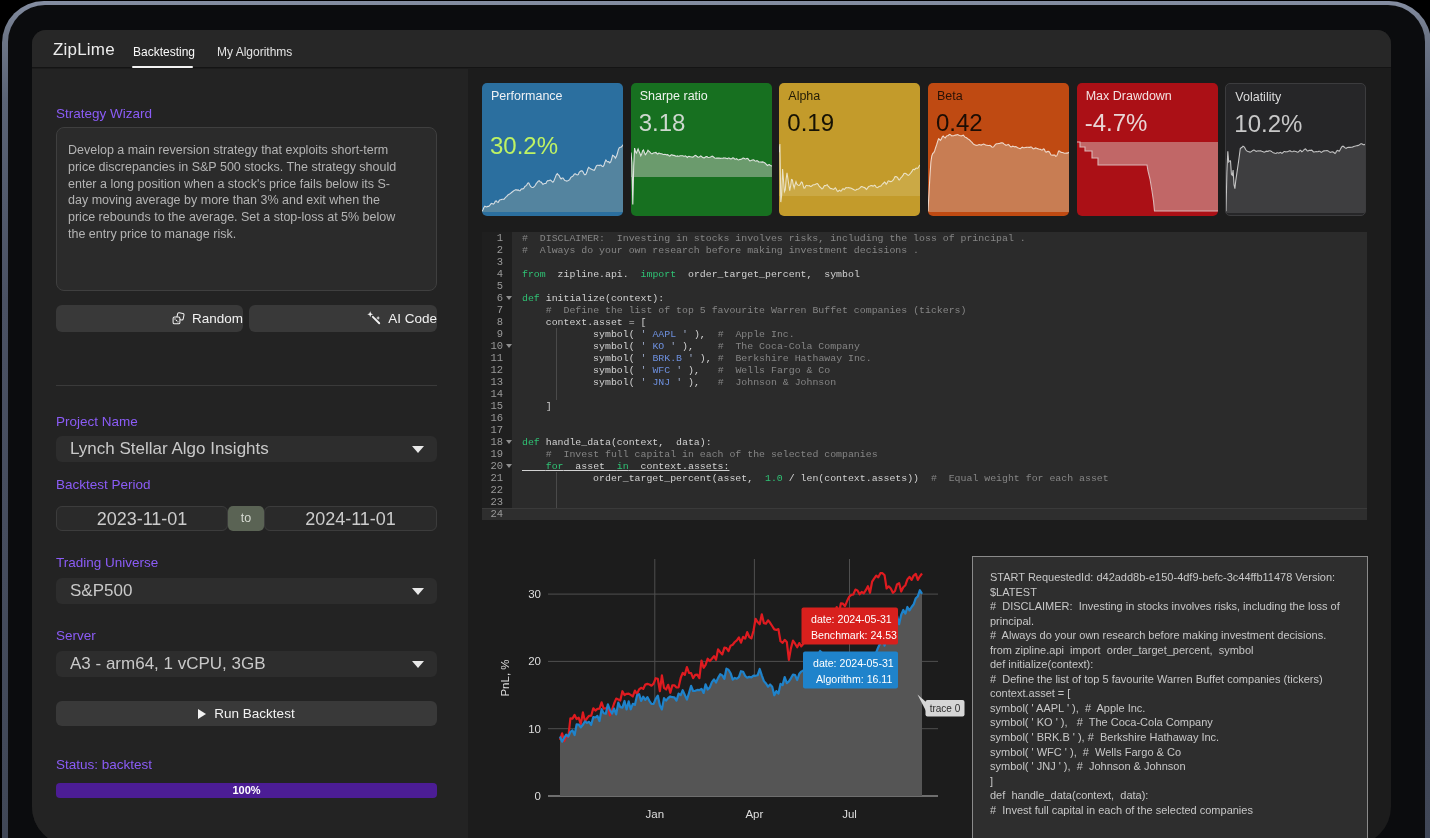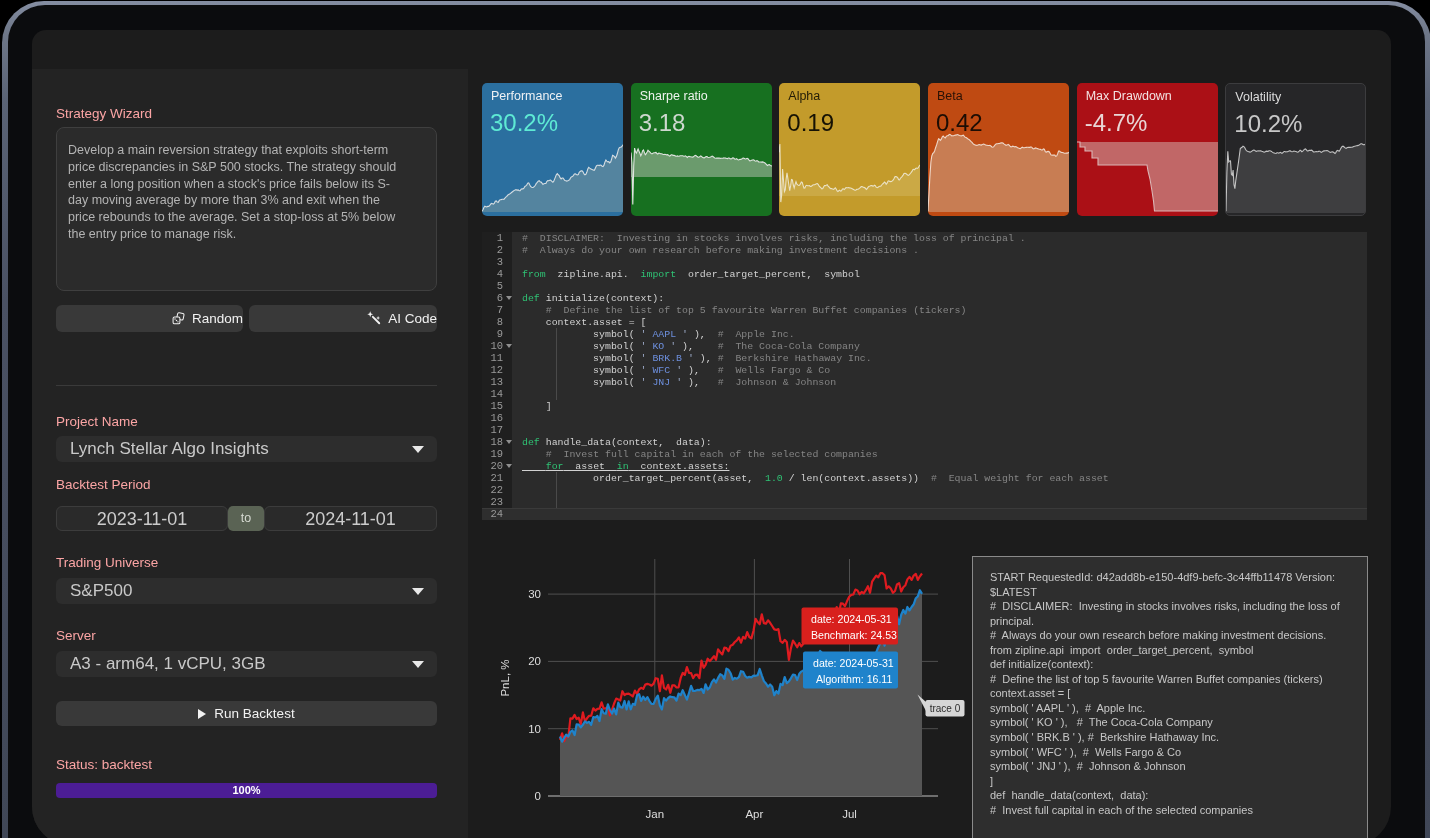--- a/index.html
+++ b/index.html
@@ -14,21 +14,21 @@
   border-radius:14px 14px 38px 38px; background:#1c1c1c; overflow:hidden; }
 
 .hdr { position:absolute; left:0; top:0; width:100%; height:38px; background:#272727;
   border-bottom:1px solid #141414; }
 .logo { position:absolute; left:21px; top:10px; font-size:17px; color:#ececec; letter-spacing:0.2px; }
 .tab1 { position:absolute; left:101px; top:15px; font-size:12px; color:#fafafa; }
 .tab1u { position:absolute; left:100px; top:36px; width:61px; height:2px; background:#f2f2f2; border-radius:1px;}
 .tab2 { position:absolute; left:185px; top:15px; font-size:12px; color:#e4e4e4; }
 
 .sbar { position:absolute; left:0; top:39px; width:436px; height:776px; background:#232323; }
-.lbl { position:absolute; font-size:13.5px; color:#fca5a5; }
+.lbl { position:absolute; font-size:13.5px; color:#8b5cf6; }
 .tarea { position:absolute; left:24px; top:58px; width:381px; height:164px; background:#2b2b2b;
   border:1px solid #3f3f3f; border-radius:8px; color:#b4b4b4; line-height:16.8px;
   padding:14px 10px 0 11px; font-size:12.5px; }
 .btn { position:absolute; height:27px; background:#393939; border-radius:6px; color:#f2f2f2;
   font-size:13.5px; text-align:right; line-height:27px; }
 .divl { position:absolute; left:24px; top:316px; width:381px; height:1px; background:#3a3a3a; }
 .sel { position:absolute; left:24px; height:26px; width:381px; background:#2d2d2d; border-radius:6px;
   font-size:17px; color:#c9c9c9; line-height:26px; padding-left:14px; }
 .caret { position:absolute; right:13px; top:10px; width:0; height:0;
   border-left:6px solid transparent; border-right:6px solid transparent; border-top:7px solid #e8e8e8; }
@@ -59,20 +59,26 @@
   border-top:1px solid #3a3a3a; }
 
 .logp { position:absolute; left:940px; top:526px; width:396px; height:290px; background:#2e2e2e;
   border:1px solid #8a8a8a; color:#c7c7c7; font-size:11px; line-height:14.55px; padding:13px 16px 0 17px; }
 </style></head><body>
 <div id="stage">
 <div class="device">
       <div class="bezel"></div>
     </div>
 <div class="screen">
+<div class="hdr">
+  <div class="logo">ZipLime</div>
+  <div class="tab1">Backtesting</div>
+        <div class="tab1u"></div>
+  <div class="tab2">My Algorithms</div>
+</div>
 
 <div class="sbar">
   <div class="lbl" style="left:24px; top:37px;">Strategy Wizard</div>
   <div class="tarea">Develop a main reversion strategy that exploits short-term<br>price discrepancies in S&amp;P 500 stocks. The strategy should<br>enter a long position when a stock's price fails below its S-<br>day moving average by more than 3% and exit when the<br>price rebounds to the average. Set a stop-loss at 5% below<br>the entry price to manage risk.</div>
   <div class="btn" style="left:24px; top:236px; width:187px;"><svg style="vertical-align:-2px; margin-right:7px;" width="13" height="13" viewBox="0 0 24 24" fill="none" stroke="#f2f2f2" stroke-width="1.9">
             <rect x="9.5" y="2" width="12" height="12" rx="2.6" transform="rotate(12 15.5 8)"></rect>
             <rect x="2" y="9.2" width="12.6" height="12.6" rx="2.6" fill="#393939"></rect>
             <circle cx="5.6" cy="12.8" r="1.35" fill="#f2f2f2" stroke="none"></circle>
             <circle cx="8.3" cy="15.5" r="1.35" fill="#f2f2f2" stroke="none"></circle>
             <circle cx="11" cy="18.2" r="1.35" fill="#f2f2f2" stroke="none"></circle>
@@ -96,21 +102,21 @@
   <div class="runbtn"><span style="display:inline-block; width:0; height:0; border-top:5px solid transparent; border-bottom:5px solid transparent; border-left:8px solid #f2f2f2; margin-right:8px; vertical-align:-1px;"></span>Run Backtest</div>
   <div class="lbl" style="left:24px; top:688px;">Status: backtest</div>
   <div class="pbar">100%</div>
 </div>
 <div class="card" style="left:450px; background:#2b6f9f;padding-left:12px; ">
 <svg width="142" height="133" viewBox="0 0 142 133">
           <path d="M0.0,128.2 L1.0,126.7 L1.9,124.5 L2.9,123.2 L3.8,123.7 L4.8,123.9 L5.7,123.4 L6.7,123.4 L7.6,122.7 L8.6,121.2 L9.5,120.4 L10.5,120.7 L11.4,121.1 L12.4,120.2 L13.3,118.3 L14.3,117.9 L15.2,119.1 L16.2,119.3 L17.2,117.6 L18.1,116.7 L19.1,116.7 L20.0,116.2 L21.0,116.2 L21.9,116.3 L22.9,115.2 L23.8,114.1 L24.8,113.4 L25.7,112.2 L26.7,111.4 L27.6,110.9 L28.6,110.3 L29.5,109.5 L30.5,108.7 L31.4,108.0 L32.4,107.4 L33.4,106.8 L34.3,106.9 L35.3,107.1 L36.2,106.9 L37.2,107.8 L38.1,107.7 L39.1,106.2 L40.0,105.9 L41.0,105.9 L41.9,105.1 L42.9,103.5 L43.8,102.9 L44.8,102.0 L45.7,100.1 L46.7,99.8 L47.7,101.8 L48.6,103.4 L49.6,104.2 L50.5,104.5 L51.5,104.2 L52.4,103.3 L53.4,102.3 L54.3,100.4 L55.3,99.3 L56.2,98.2 L57.2,97.7 L58.1,98.8 L59.1,99.1 L60.0,100.2 L61.0,101.5 L61.9,100.7 L62.9,100.5 L63.9,100.4 L64.8,98.6 L65.8,97.6 L66.7,97.7 L67.7,97.2 L68.6,97.1 L69.6,98.0 L70.5,99.2 L71.5,98.8 L72.4,96.6 L73.4,94.1 L74.3,91.8 L75.3,90.6 L76.2,91.8 L77.2,92.6 L78.1,94.7 L79.1,96.0 L80.1,95.0 L81.0,95.0 L82.0,96.4 L82.9,97.5 L83.9,97.7 L84.8,98.1 L85.8,97.8 L86.7,97.3 L87.7,96.6 L88.6,94.8 L89.6,93.7 L90.5,93.5 L91.5,92.4 L92.4,91.0 L93.4,90.8 L94.3,91.5 L95.3,92.0 L96.3,91.6 L97.2,89.4 L98.2,88.4 L99.1,87.9 L100.1,87.8 L101.0,88.8 L102.0,91.0 L102.9,91.8 L103.9,91.3 L104.8,89.3 L105.8,86.0 L106.7,84.4 L107.7,85.1 L108.6,85.7 L109.6,86.3 L110.6,86.8 L111.5,87.1 L112.5,87.1 L113.4,85.1 L114.4,82.9 L115.3,82.2 L116.3,82.2 L117.2,82.6 L118.2,82.1 L119.1,82.3 L120.1,83.2 L121.0,83.5 L122.0,82.2 L122.9,79.2 L123.9,77.1 L124.8,78.1 L125.8,78.9 L126.8,78.7 L127.7,79.9 L128.7,79.0 L129.6,76.1 L130.6,72.3 L131.5,72.8 L132.5,73.7 L133.4,75.1 L134.4,73.4 L135.3,70.8 L136.3,66.9 L137.2,64.8 L138.2,64.2 L139.1,64.2 L140.1,63.2 L141.0,61.9 L142.0,61.2 L142.0,129 L0,129 Z" fill="#54849f" stroke="none"></path>
           <path d="M0.0,128.2 L1.0,126.7 L1.9,124.5 L2.9,123.2 L3.8,123.7 L4.8,123.9 L5.7,123.4 L6.7,123.4 L7.6,122.7 L8.6,121.2 L9.5,120.4 L10.5,120.7 L11.4,121.1 L12.4,120.2 L13.3,118.3 L14.3,117.9 L15.2,119.1 L16.2,119.3 L17.2,117.6 L18.1,116.7 L19.1,116.7 L20.0,116.2 L21.0,116.2 L21.9,116.3 L22.9,115.2 L23.8,114.1 L24.8,113.4 L25.7,112.2 L26.7,111.4 L27.6,110.9 L28.6,110.3 L29.5,109.5 L30.5,108.7 L31.4,108.0 L32.4,107.4 L33.4,106.8 L34.3,106.9 L35.3,107.1 L36.2,106.9 L37.2,107.8 L38.1,107.7 L39.1,106.2 L40.0,105.9 L41.0,105.9 L41.9,105.1 L42.9,103.5 L43.8,102.9 L44.8,102.0 L45.7,100.1 L46.7,99.8 L47.7,101.8 L48.6,103.4 L49.6,104.2 L50.5,104.5 L51.5,104.2 L52.4,103.3 L53.4,102.3 L54.3,100.4 L55.3,99.3 L56.2,98.2 L57.2,97.7 L58.1,98.8 L59.1,99.1 L60.0,100.2 L61.0,101.5 L61.9,100.7 L62.9,100.5 L63.9,100.4 L64.8,98.6 L65.8,97.6 L66.7,97.7 L67.7,97.2 L68.6,97.1 L69.6,98.0 L70.5,99.2 L71.5,98.8 L72.4,96.6 L73.4,94.1 L74.3,91.8 L75.3,90.6 L76.2,91.8 L77.2,92.6 L78.1,94.7 L79.1,96.0 L80.1,95.0 L81.0,95.0 L82.0,96.4 L82.9,97.5 L83.9,97.7 L84.8,98.1 L85.8,97.8 L86.7,97.3 L87.7,96.6 L88.6,94.8 L89.6,93.7 L90.5,93.5 L91.5,92.4 L92.4,91.0 L93.4,90.8 L94.3,91.5 L95.3,92.0 L96.3,91.6 L97.2,89.4 L98.2,88.4 L99.1,87.9 L100.1,87.8 L101.0,88.8 L102.0,91.0 L102.9,91.8 L103.9,91.3 L104.8,89.3 L105.8,86.0 L106.7,84.4 L107.7,85.1 L108.6,85.7 L109.6,86.3 L110.6,86.8 L111.5,87.1 L112.5,87.1 L113.4,85.1 L114.4,82.9 L115.3,82.2 L116.3,82.2 L117.2,82.6 L118.2,82.1 L119.1,82.3 L120.1,83.2 L121.0,83.5 L122.0,82.2 L122.9,79.2 L123.9,77.1 L124.8,78.1 L125.8,78.9 L126.8,78.7 L127.7,79.9 L128.7,79.0 L129.6,76.1 L130.6,72.3 L131.5,72.8 L132.5,73.7 L133.4,75.1 L134.4,73.4 L135.3,70.8 L136.3,66.9 L137.2,64.8 L138.2,64.2 L139.1,64.2 L140.1,63.2 L141.0,61.9 L142.0,61.2" fill="none" stroke="#d5dde2" stroke-width="1.1"></path>
         </svg>
 <div class="clab" style="color:#eef1f4;">Performance</div>
-<div class="cval" style="color:#5eead4;">30.2%</div>
+<div class="cval" style="color:#bef264;margin-top:23px;">30.2%</div>
 </div>
 <div class="card" style="left:598.7px; background:#177020; ">
 <svg width="142" height="133" viewBox="0 0 142 133">
           <path d="M0.0,69.6 L0.9,79.5 L1.8,121.6 L2.7,83.1 L3.6,65.1 L4.5,68.7 L5.4,70.0 L6.3,67.8 L7.1,66.0 L8.0,68.2 L8.9,70.3 L9.8,72.8 L10.7,70.9 L11.6,67.8 L12.5,66.9 L13.4,69.6 L14.3,71.8 L15.2,70.7 L16.1,69.0 L17.0,67.2 L17.9,68.3 L18.8,68.9 L19.6,70.0 L20.5,70.8 L21.4,70.7 L22.3,69.9 L23.2,69.7 L24.1,69.6 L25.0,69.4 L25.9,70.5 L26.8,71.1 L27.7,70.1 L28.6,70.3 L29.5,70.8 L30.4,70.8 L31.3,71.1 L32.2,71.5 L33.0,71.5 L33.9,71.4 L34.8,71.5 L35.7,71.9 L36.6,71.7 L37.5,72.1 L38.4,73.0 L39.3,72.7 L40.2,71.8 L41.1,71.8 L42.0,72.4 L42.9,72.4 L43.8,72.6 L44.7,73.3 L45.5,73.3 L46.4,72.9 L47.3,73.2 L48.2,73.3 L49.1,72.8 L50.0,72.7 L50.9,72.8 L51.8,72.8 L52.7,73.2 L53.6,73.3 L54.5,72.8 L55.4,73.6 L56.3,74.4 L57.2,73.6 L58.1,73.3 L58.9,73.7 L59.8,73.8 L60.7,74.0 L61.6,74.1 L62.5,73.8 L63.4,72.9 L64.3,72.3 L65.2,72.8 L66.1,73.6 L67.0,74.1 L67.9,74.2 L68.8,73.6 L69.7,73.0 L70.6,73.4 L71.4,74.2 L72.3,74.8 L73.2,74.9 L74.1,74.3 L75.0,73.5 L75.9,73.6 L76.8,74.3 L77.7,74.5 L78.6,74.3 L79.5,74.0 L80.4,73.6 L81.3,73.1 L82.2,73.7 L83.1,74.5 L83.9,74.9 L84.8,75.2 L85.7,75.1 L86.6,75.1 L87.5,75.1 L88.4,75.1 L89.3,75.4 L90.2,75.2 L91.1,75.2 L92.0,75.2 L92.9,74.9 L93.8,75.0 L94.7,75.1 L95.6,75.4 L96.5,75.7 L97.3,75.0 L98.2,75.0 L99.1,75.7 L100.0,75.9 L100.9,75.5 L101.8,74.8 L102.7,75.0 L103.6,75.9 L104.5,76.2 L105.4,75.7 L106.3,76.2 L107.2,77.0 L108.1,76.8 L109.0,76.3 L109.8,76.4 L110.7,76.1 L111.6,75.2 L112.5,75.0 L113.4,75.5 L114.3,76.0 L115.2,75.7 L116.1,75.3 L117.0,75.8 L117.9,76.9 L118.8,77.9 L119.7,77.7 L120.6,77.3 L121.5,77.0 L122.4,76.8 L123.2,77.1 L124.1,78.0 L125.0,78.2 L125.9,77.6 L126.8,78.0 L127.7,78.9 L128.6,79.0 L129.5,79.0 L130.4,79.1 L131.3,78.9 L132.2,79.1 L133.1,79.4 L134.0,79.9 L134.9,80.8 L135.7,81.8 L136.6,82.5 L137.5,81.8 L138.4,81.6 L139.3,82.5 L140.2,82.7 L141.1,83.0 L142.0,83.7 L142.0,94 L0,94 Z" fill="#6b9b6d" stroke="none"></path>
           <path d="M0.0,69.6 L0.9,79.5 L1.8,121.6 L2.7,83.1 L3.6,65.1 L4.5,68.7 L5.4,70.0 L6.3,67.8 L7.1,66.0 L8.0,68.2 L8.9,70.3 L9.8,72.8 L10.7,70.9 L11.6,67.8 L12.5,66.9 L13.4,69.6 L14.3,71.8 L15.2,70.7 L16.1,69.0 L17.0,67.2 L17.9,68.3 L18.8,68.9 L19.6,70.0 L20.5,70.8 L21.4,70.7 L22.3,69.9 L23.2,69.7 L24.1,69.6 L25.0,69.4 L25.9,70.5 L26.8,71.1 L27.7,70.1 L28.6,70.3 L29.5,70.8 L30.4,70.8 L31.3,71.1 L32.2,71.5 L33.0,71.5 L33.9,71.4 L34.8,71.5 L35.7,71.9 L36.6,71.7 L37.5,72.1 L38.4,73.0 L39.3,72.7 L40.2,71.8 L41.1,71.8 L42.0,72.4 L42.9,72.4 L43.8,72.6 L44.7,73.3 L45.5,73.3 L46.4,72.9 L47.3,73.2 L48.2,73.3 L49.1,72.8 L50.0,72.7 L50.9,72.8 L51.8,72.8 L52.7,73.2 L53.6,73.3 L54.5,72.8 L55.4,73.6 L56.3,74.4 L57.2,73.6 L58.1,73.3 L58.9,73.7 L59.8,73.8 L60.7,74.0 L61.6,74.1 L62.5,73.8 L63.4,72.9 L64.3,72.3 L65.2,72.8 L66.1,73.6 L67.0,74.1 L67.9,74.2 L68.8,73.6 L69.7,73.0 L70.6,73.4 L71.4,74.2 L72.3,74.8 L73.2,74.9 L74.1,74.3 L75.0,73.5 L75.9,73.6 L76.8,74.3 L77.7,74.5 L78.6,74.3 L79.5,74.0 L80.4,73.6 L81.3,73.1 L82.2,73.7 L83.1,74.5 L83.9,74.9 L84.8,75.2 L85.7,75.1 L86.6,75.1 L87.5,75.1 L88.4,75.1 L89.3,75.4 L90.2,75.2 L91.1,75.2 L92.0,75.2 L92.9,74.9 L93.8,75.0 L94.7,75.1 L95.6,75.4 L96.5,75.7 L97.3,75.0 L98.2,75.0 L99.1,75.7 L100.0,75.9 L100.9,75.5 L101.8,74.8 L102.7,75.0 L103.6,75.9 L104.5,76.2 L105.4,75.7 L106.3,76.2 L107.2,77.0 L108.1,76.8 L109.0,76.3 L109.8,76.4 L110.7,76.1 L111.6,75.2 L112.5,75.0 L113.4,75.5 L114.3,76.0 L115.2,75.7 L116.1,75.3 L117.0,75.8 L117.9,76.9 L118.8,77.9 L119.7,77.7 L120.6,77.3 L121.5,77.0 L122.4,76.8 L123.2,77.1 L124.1,78.0 L125.0,78.2 L125.9,77.6 L126.8,78.0 L127.7,78.9 L128.6,79.0 L129.5,79.0 L130.4,79.1 L131.3,78.9 L132.2,79.1 L133.1,79.4 L134.0,79.9 L134.9,80.8 L135.7,81.8 L136.6,82.5 L137.5,81.8 L138.4,81.6 L139.3,82.5 L140.2,82.7 L141.1,83.0 L142.0,83.7" fill="none" stroke="#dfe3df" stroke-width="1.1"></path>
         </svg>
 <div class="clab" style="color:#eef3ee;">Sharpe ratio</div>
 <div class="cval" style="color:#ced8cf;">3.18</div>
 </div>
 <div class="card" style="left:747.3px; background:#c39b2b; ">

